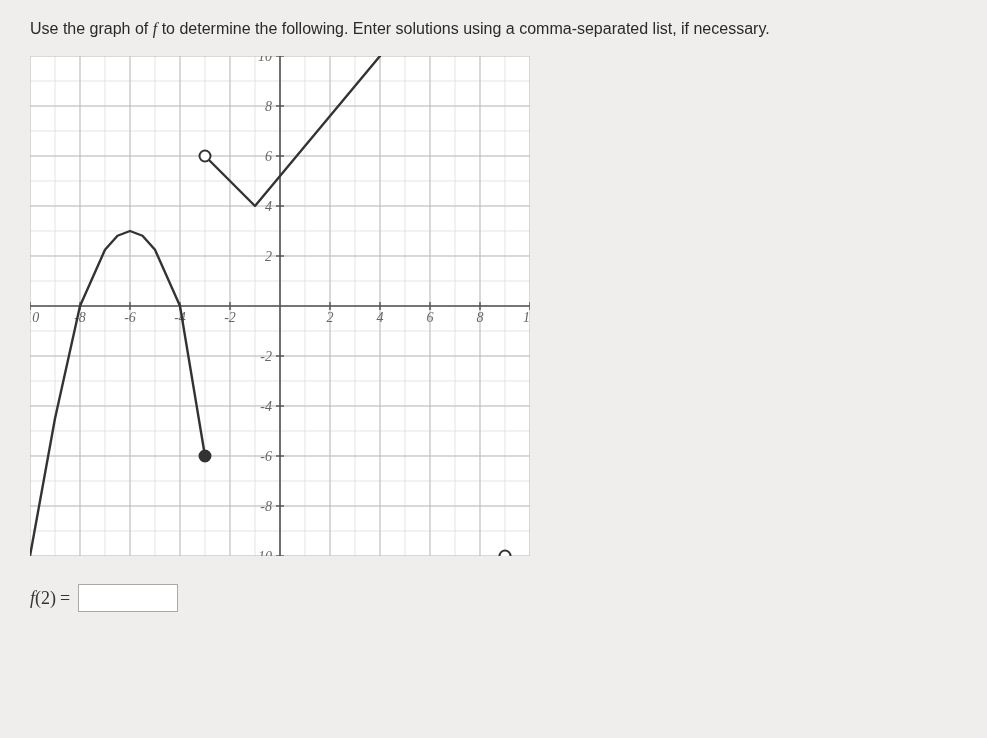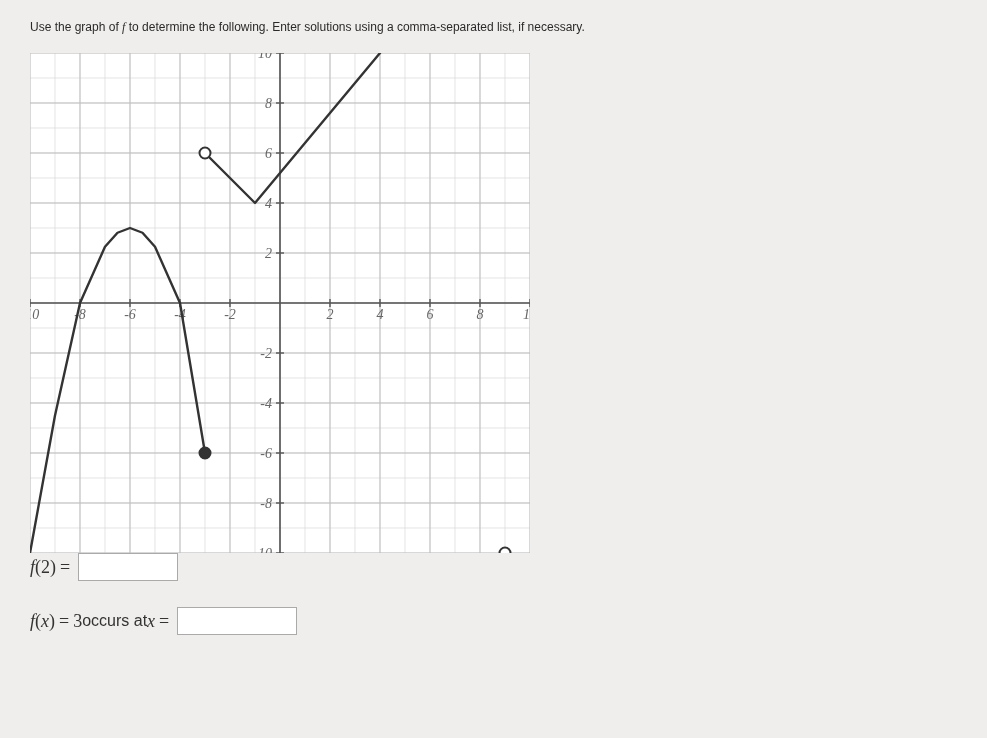--- a/index.html
+++ b/index.html
@@ -5,34 +5,35 @@
   body {
     margin: 0;
     padding: 20px 30px;
     background: #efeeec;
     font-family: Georgia, 'Times New Roman', serif;
     color: #333;
     width: 987px;
     box-sizing: border-box;
   }
   .prompt {
-    font-size: 12px;
+    font-size: 16px;
     color: #2a2a2a;
     margin-bottom: 18px;
     font-family: -apple-system, 'Segoe UI', sans-serif;
   }
   .prompt .f-sym { font-style: italic; font-family: Georgia, serif; }
   .chart-wrap {
     background: #fff;
     width: 500px;
     padding: 0;
     box-sizing: border-box;
   }
   svg { display: block; }
   .questions {
+    margin-top: 28px;
     font-family: Georgia, serif;
     font-size: 18px;
     color: #333;
   }
   .qrow {
     display: flex;
     align-items: center;
     margin-bottom: 26px;
   }
   .qlabel {
@@ -178,22 +179,14 @@
 <div class="questions">
 
   <div class="qrow">
     <span class="qlabel">
       <span>f</span><span class="paren">(</span><span class="arg">2</span><span class="paren">)</span><span class="eq">=</span>
     </span>
     <input class="ans-input" value="" style="">
   </div>
 
 
-  <div class="qrow">
-    <span class="qlabel">
-      <span>f</span><span class="paren">(</span><span style="font-style:italic">x</span><span class="paren">)</span><span class="eq">=</span><span class="arg">3</span>
-    </span>
-    <span class="plain"> occurs at </span>
-    <span class="qlabel"><span style="font-style:italic">x</span><span class="eq">=</span></span>
-    <input class="ans-input" style="width: 110px;" value="">
-  </div>
 
 </div>
 
 </body></html>

